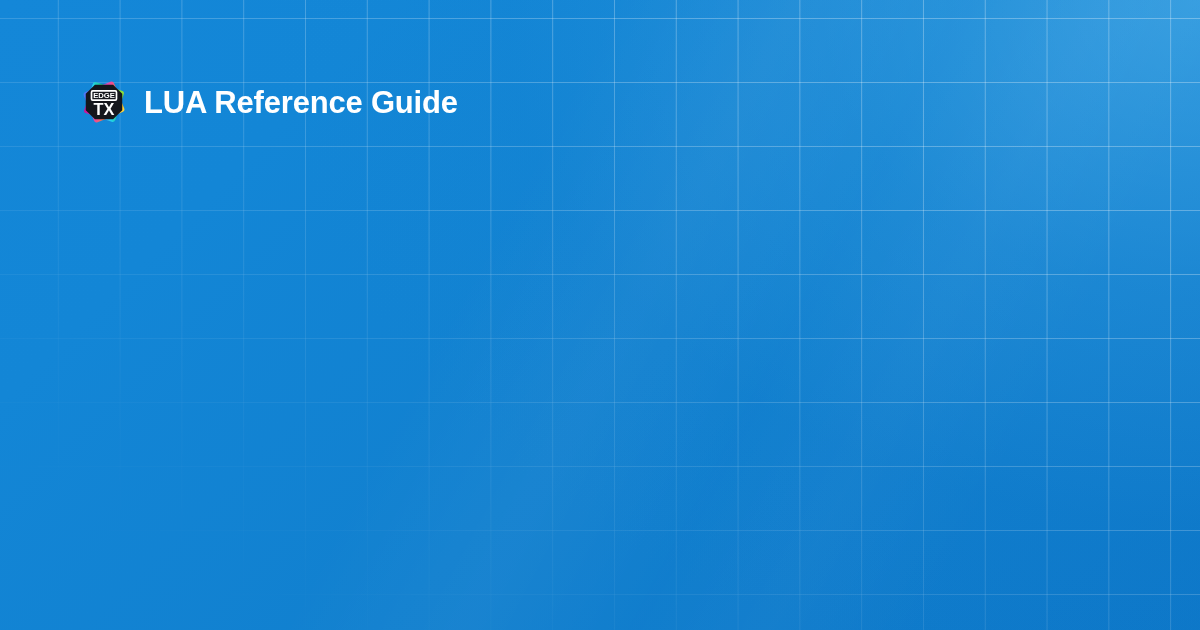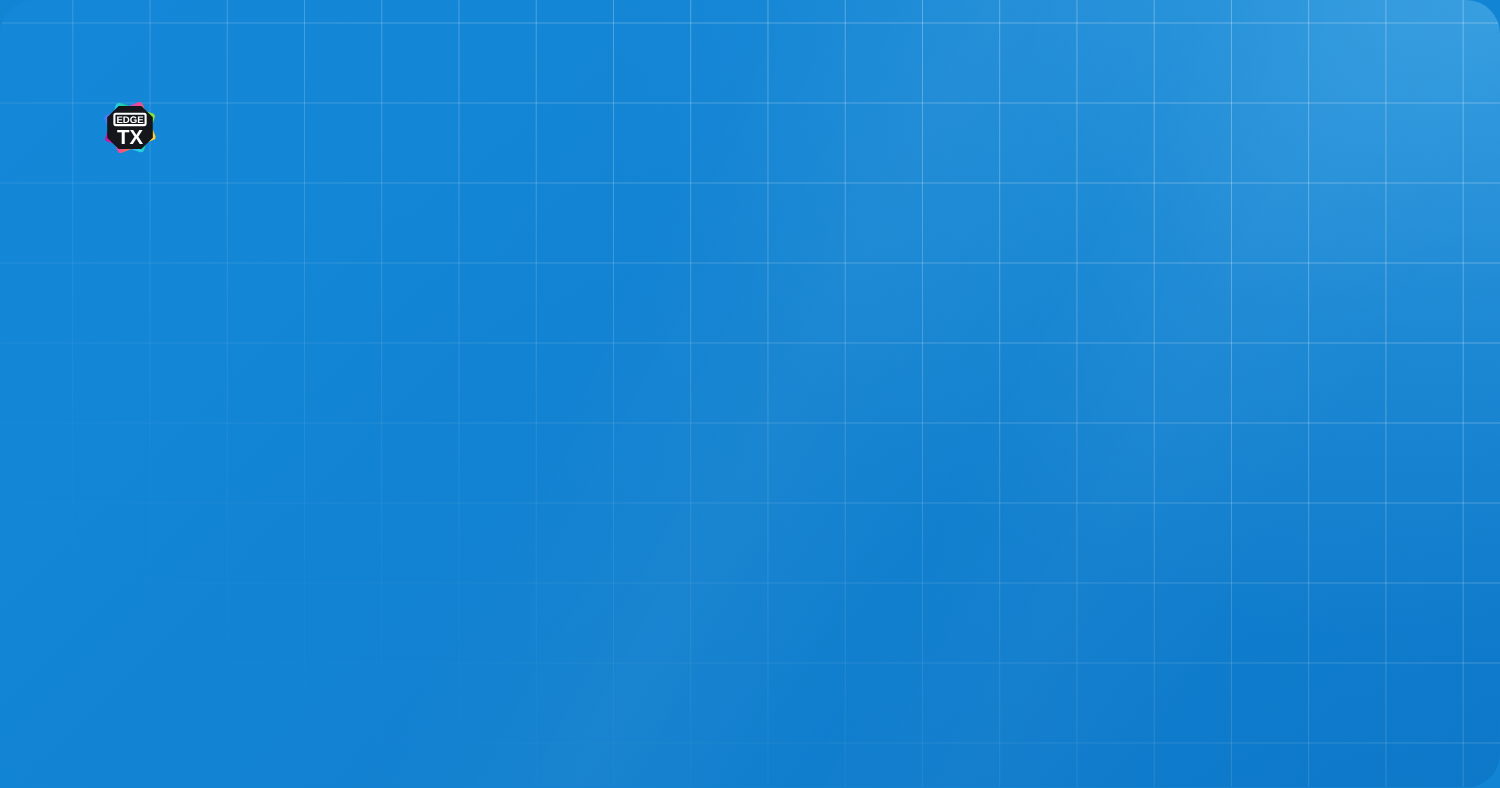--- a/index.html
+++ b/index.html
@@ -17,21 +17,20 @@
   }
 
   
   .card {
     position: relative;
     width: 1200px;
     height: 630px;
     overflow: hidden;
     background:
       linear-gradient(135deg, #1487d8 0%, #1386d6 22%, #1180cf 55%, #0d77c8 100%);
-    border-radius: 27px;
   }
 
   
   .card::before {
     content: "";
     position: absolute;
     inset: 0;
     background:
       radial-gradient(1200px 900px at 100% 0%,
         rgba(86, 184, 240, 0.55) 0%,
@@ -159,16 +158,17 @@
       <rect x="16" y="16" width="68" height="68" rx="6" transform="rotate(-22 50 50)" fill="url(#ringB)"></rect>
 
       <polygon points="31,14 69,14 88,33 88,67 69,86 31,86 12,67 12,33" fill="#14161c"></polygon>
 
       <rect x="24" y="27" width="52" height="19" rx="2.5" fill="none" stroke="#ffffff" stroke-width="3.5"></rect>
       <text x="50" y="42.5" text-anchor="middle" font-family="Liberation Sans, sans-serif" font-size="16" font-weight="bold" fill="#ffffff">EDGE</text>
 
       <text x="50" y="78" text-anchor="middle" font-family="Liberation Sans, sans-serif" font-size="34" font-weight="bold" fill="#ffffff">TX</text>
     </svg>
 
+    <div class="brand-title">LUA Reference Guide</div>
   </div>
 
 
 </div>
 
 </body></html>

